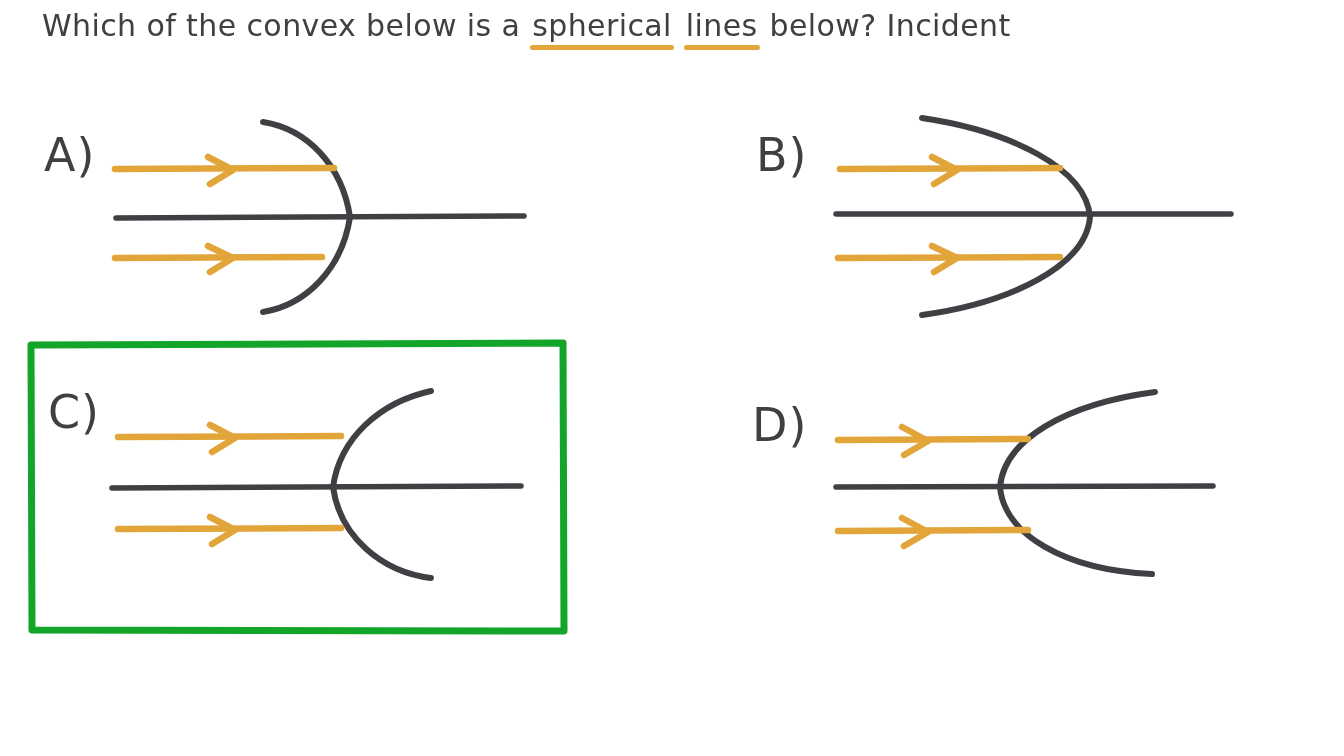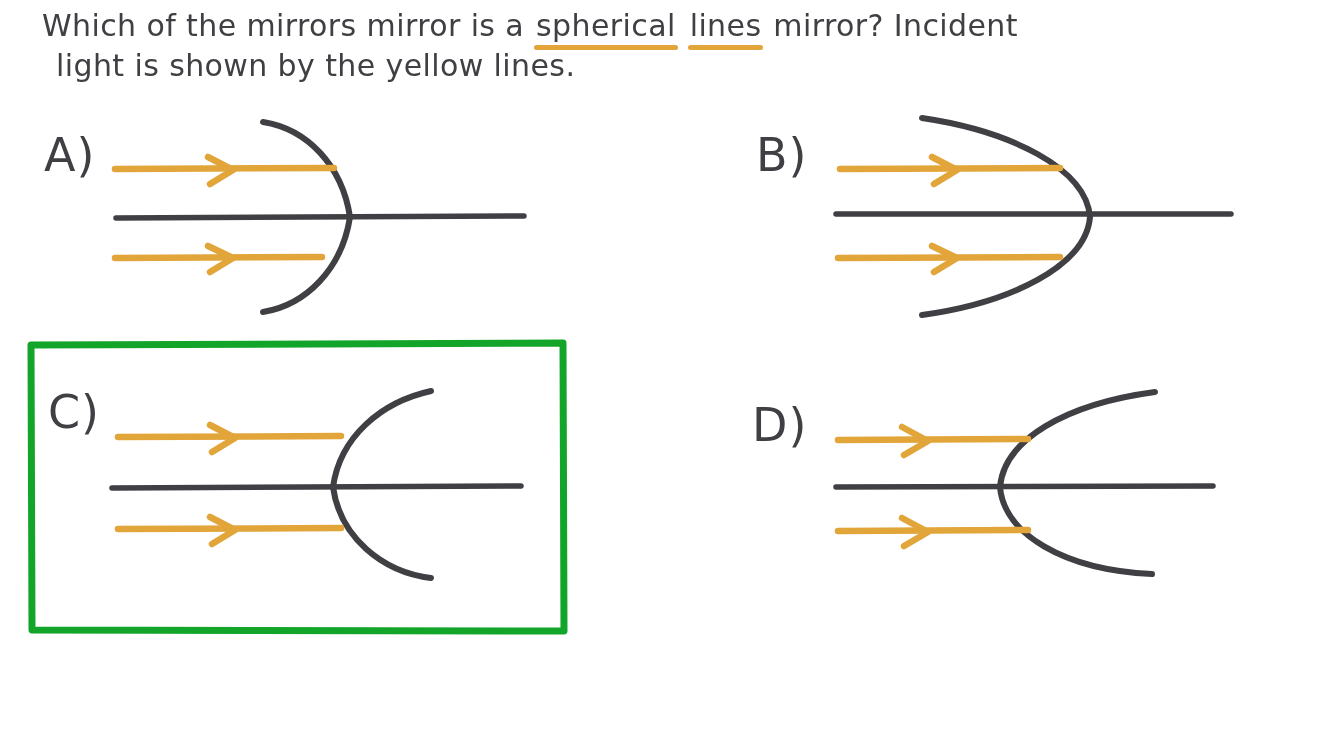--- a/index.html
+++ b/index.html
@@ -67,22 +67,21 @@
   #label-b { left: 756px; top: 128px; }
   #label-c { left: 48px; top: 385px; }
   #label-d { left: 752px; top: 398px; }
 </style>
 </head>
 <body>
 
 <div id="stage">
 
   <div class="q-text">
-    <span class="q-line"><span>Which of the mirrors mirror is a </span><span class="underlined">spherical</span><span> </span><span class="underlined">lines</span><span> mirror? Incident</span></span>
-    <span class="q-line q-line2">light is shown by the yellow lines.</span>
+    <span class="q-line"><span>Which of the convex below is a </span><span class="underlined">spherical</span><span> </span><span class="underlined">lines</span><span> below? Incident</span></span>
   </div>
 
   <div class="opt-label" id="label-a">A)</div>
   <div class="opt-label" id="label-b">B)</div>
   <div class="opt-label" id="label-c">C)</div>
   <div class="opt-label" id="label-d">D)</div>
 
   <svg class="layer" viewBox="0 0 1344 756">
 
     <g>

